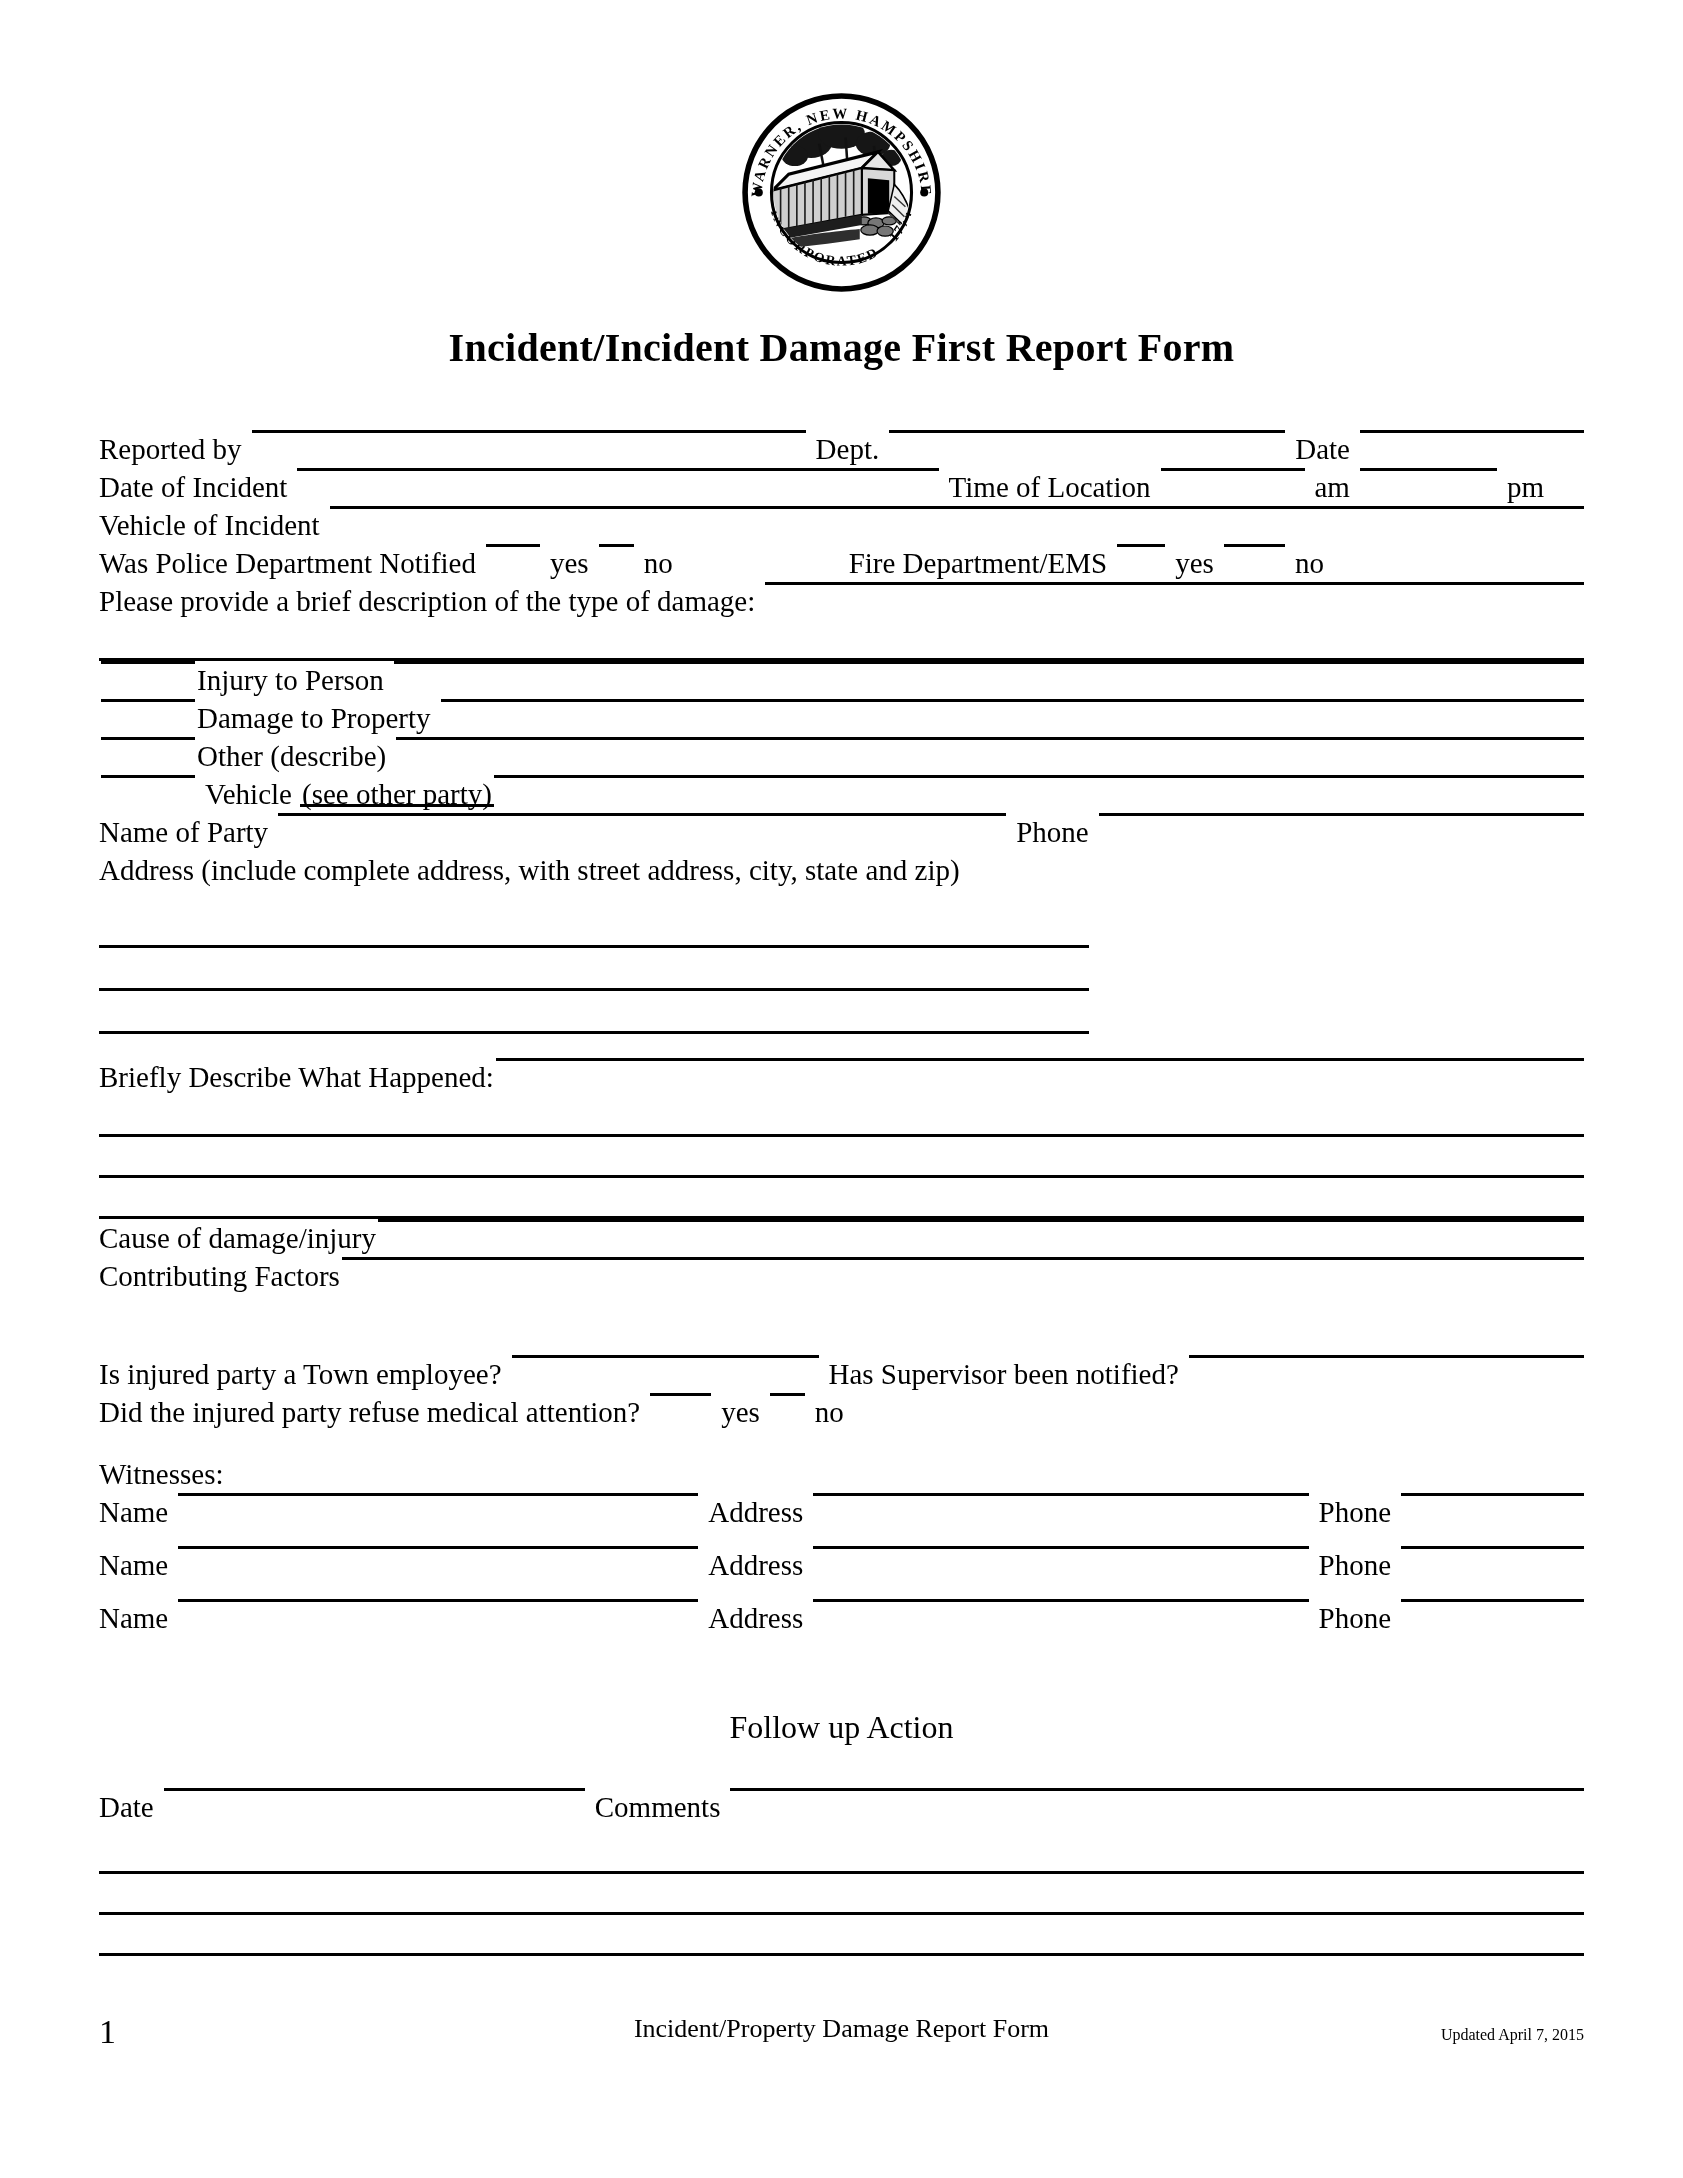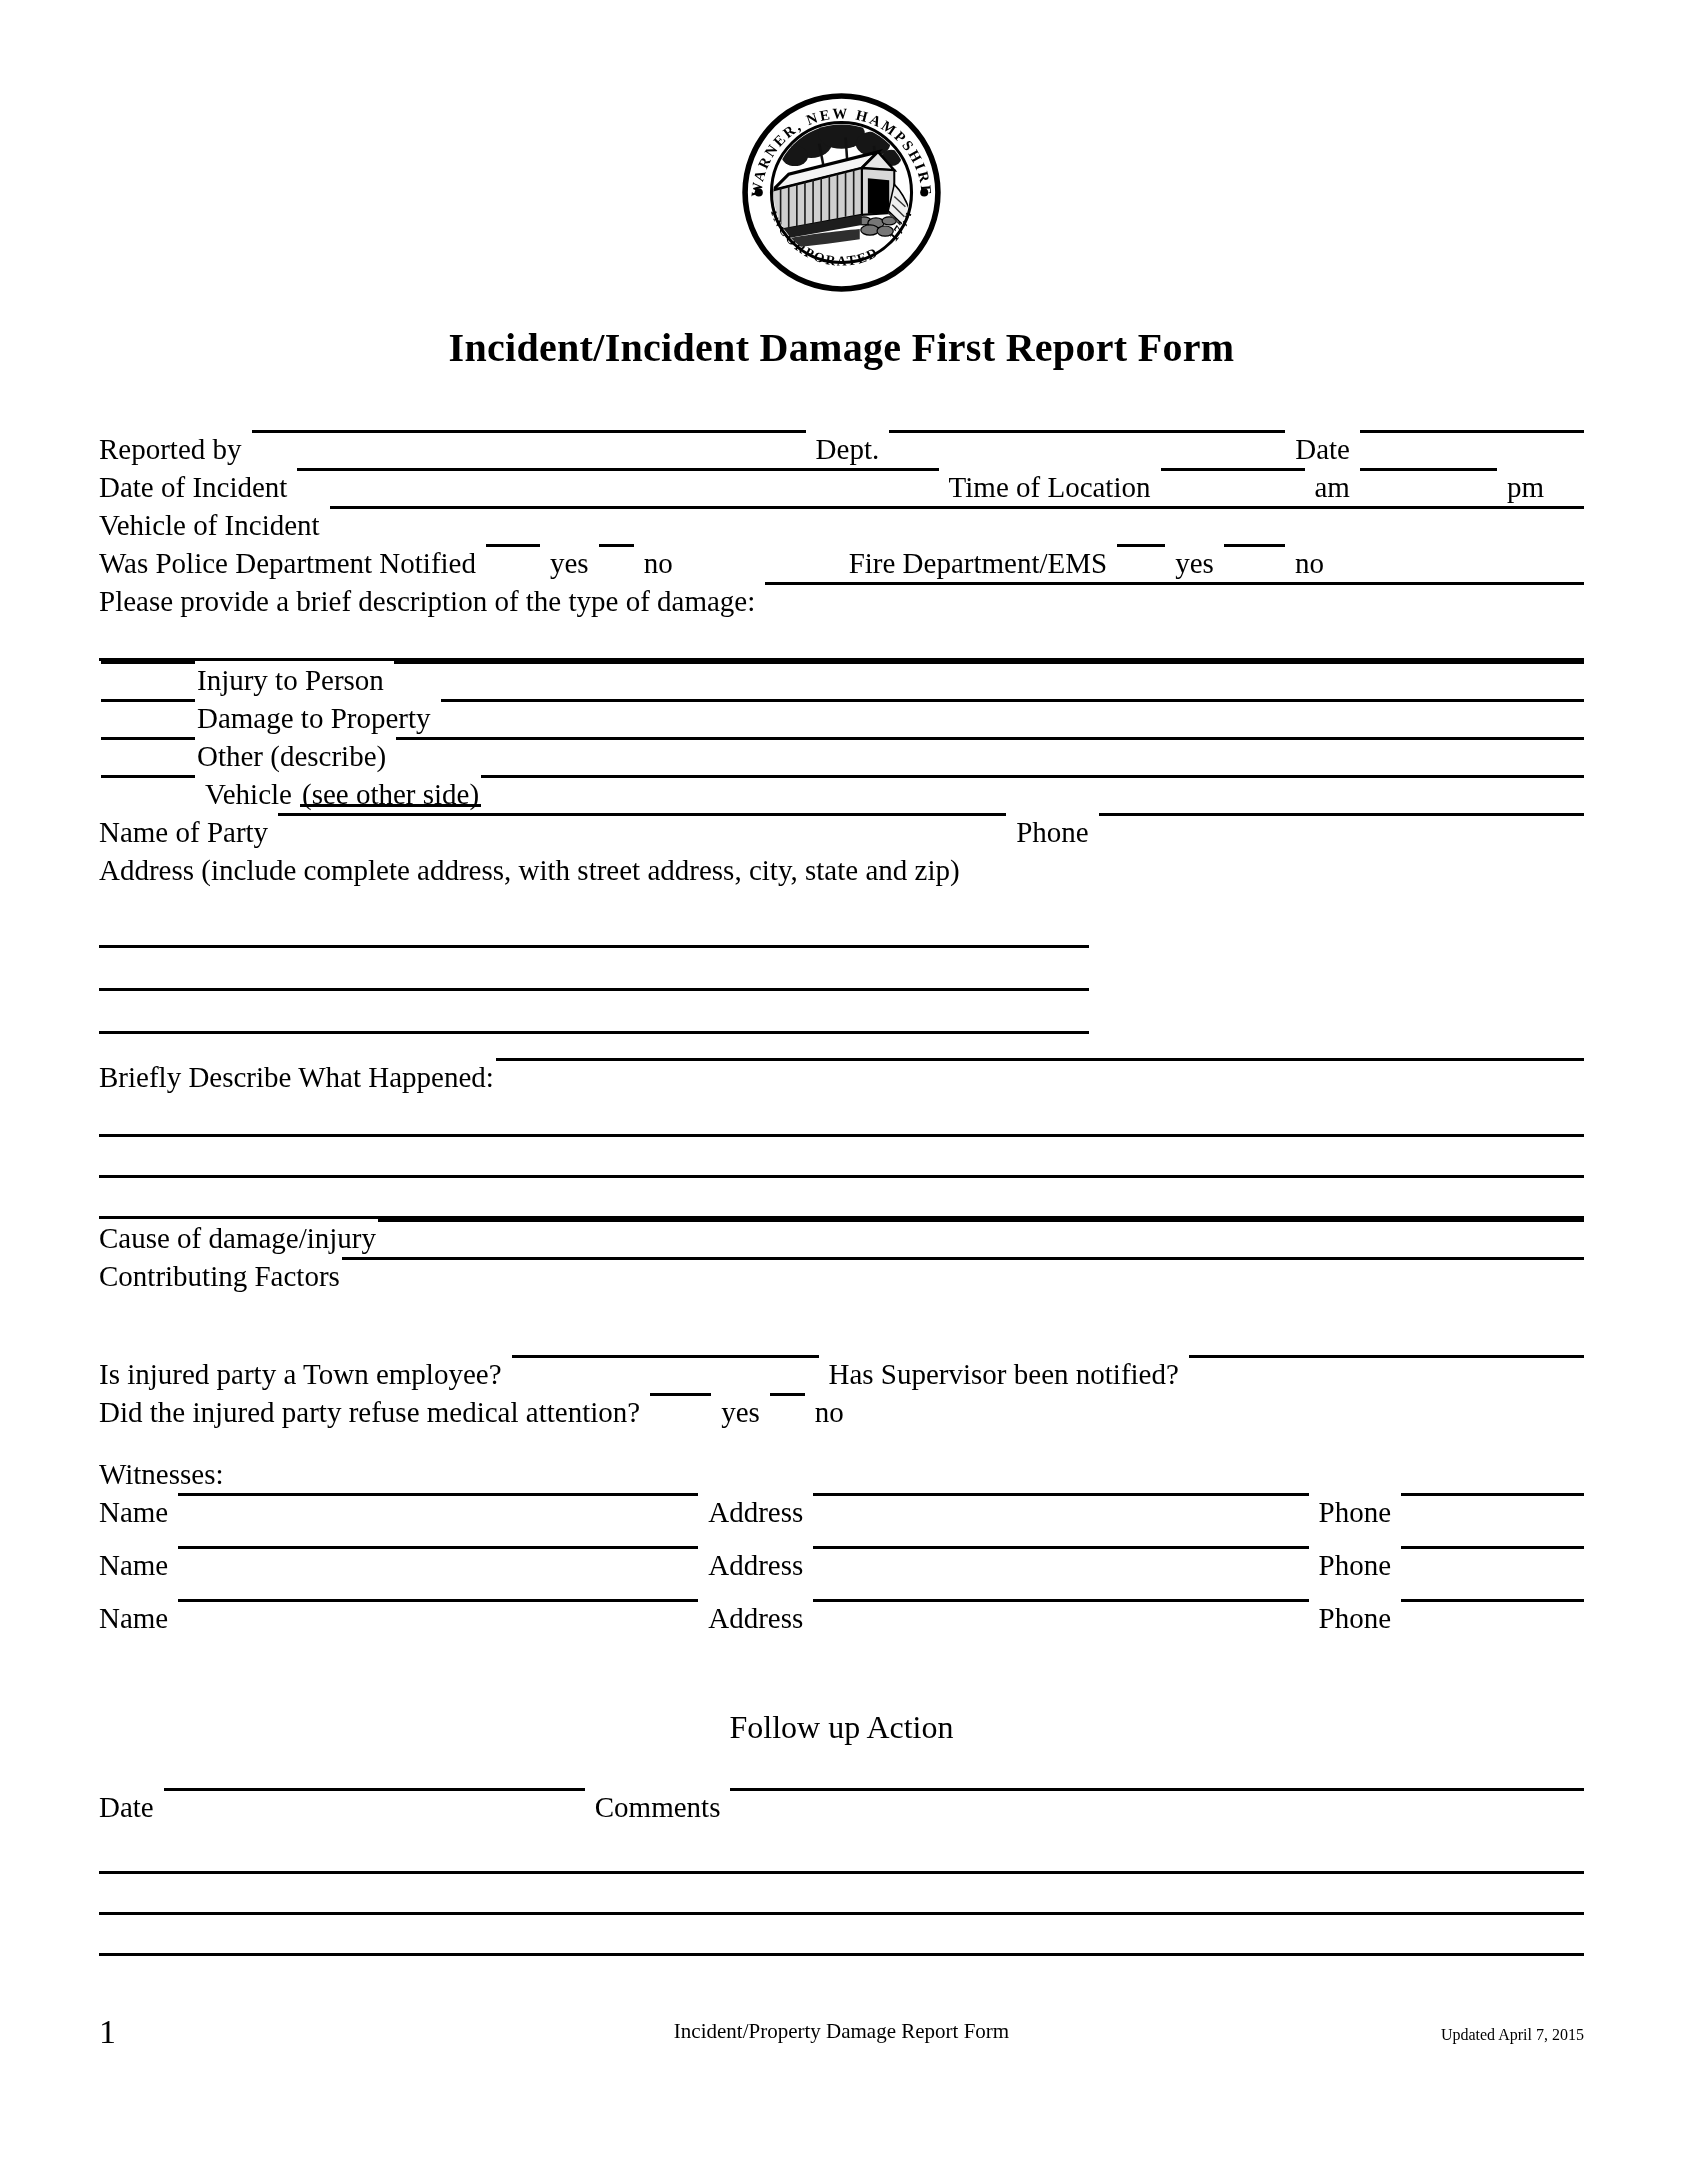--- a/index.html
+++ b/index.html
@@ -25,21 +25,21 @@
   .addr-lines{margin-top:16px;}
   .solo{border-bottom:3px solid #000;height:40px;width:990px;}
   .solo-full{border-bottom:3px solid #000;height:38px;}
   .gap24{margin-top:24px;}
   .gap38{margin-top:60px;}
   .witness{height:53px;}
   .subhead{margin:54px 0 0;height:42px;text-align:center;font-size:32px;font-weight:normal;line-height:42px;}
   .dc-row{margin-top:40px;}
   .footer{position:absolute;left:99px;right:99px;top:1998px;height:51px;}
   .footer .pnum{position:absolute;left:0;bottom:0;font-size:34px;line-height:34px;}
-  .footer .fcenter{position:absolute;left:0;right:0;bottom:5px;text-align:center;font-size:21px;}
+  .footer .fcenter{position:absolute;left:0;right:0;bottom:5px;text-align:center;font-size:26px;}
   .footer .fright{position:absolute;right:0;bottom:5px;font-size:16px;}
 </style>
 </head>
 <body>
 
 <div class="page">
 
   <svg class="seal" viewBox="0 0 200 200" aria-hidden="true">
     <defs>
       <path id="arcTop" d="M 21,106 A 79,79 0 0 1 179,106"></path>
@@ -172,21 +172,21 @@
       <div class="ln"></div>
     </div>
     <div class="row">
       <div class="ln lnf nml" style="width:94px"></div>
       <span class="nml">Other (describe)</span>
       <div class="ln"></div>
     </div>
     <div class="row">
       <div class="ln lnf nml" style="width:94px"></div>
       <span>Vehicle</span>
-      <span class="ul">(see other side)</span>
+      <span class="ul">(see other party)</span>
       <div class="ln nml"></div>
     </div>
 
     <div class="row">
       <span>Name of Party</span>
       <div class="ln lnf" style="width:728px"></div>
       <span>Phone</span>
       <div class="ln"></div>
     </div>
 

